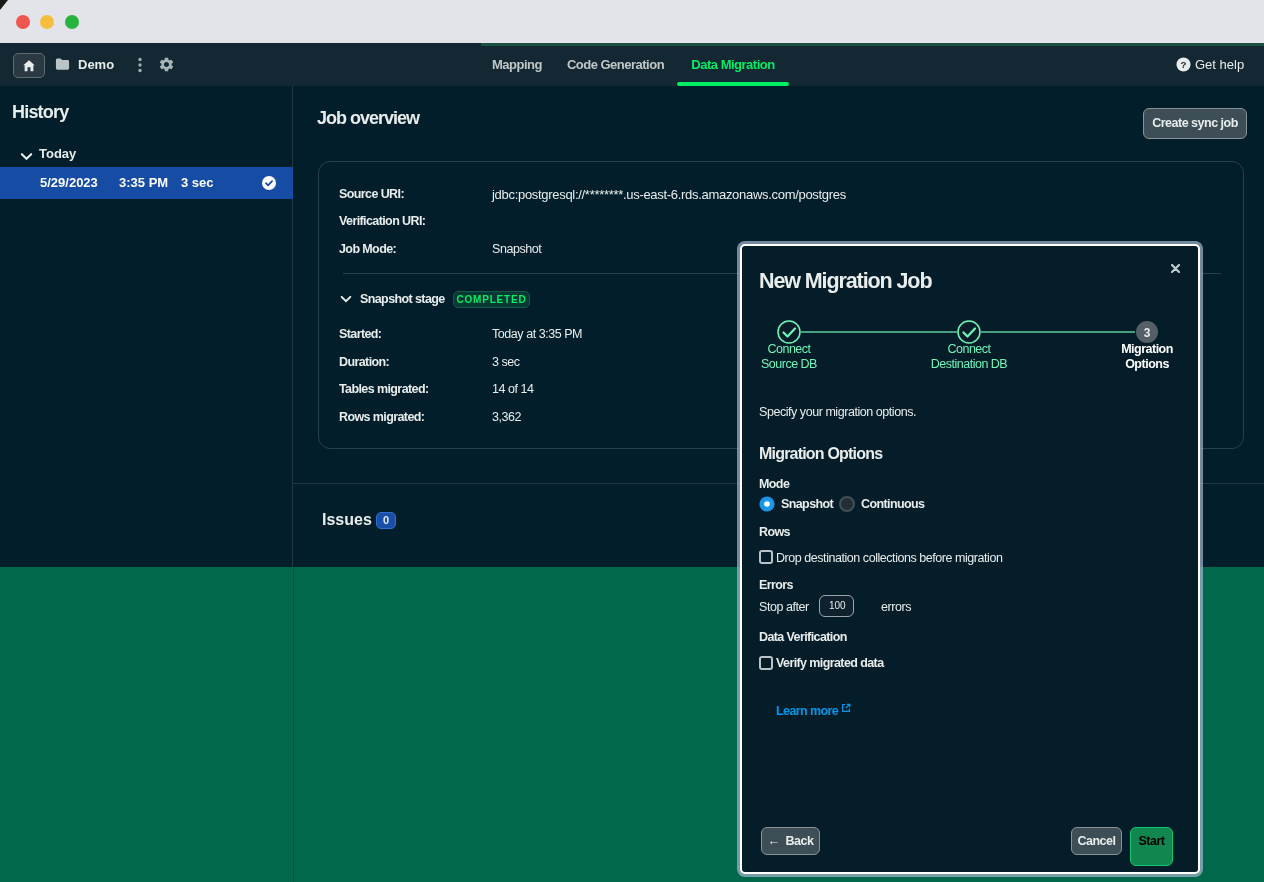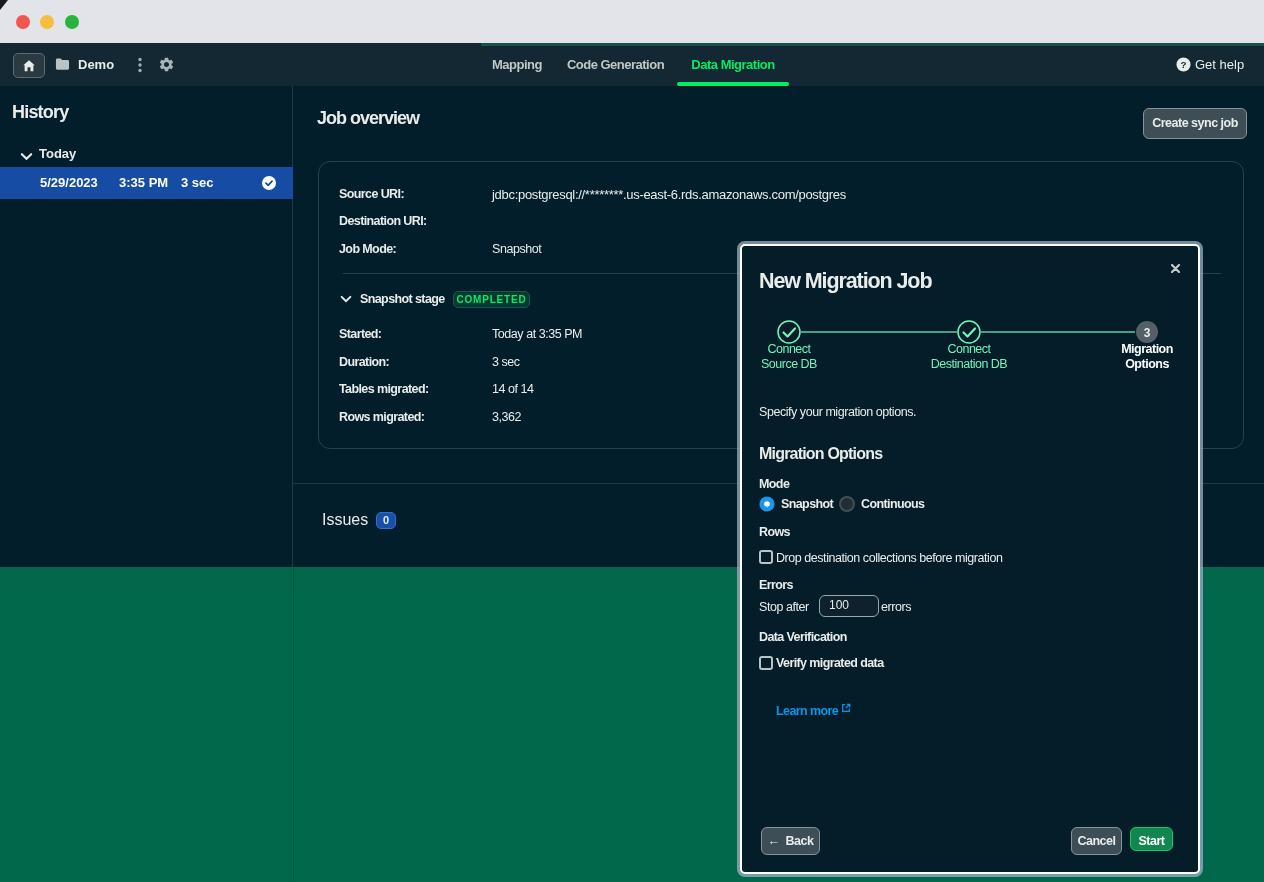--- a/index.html
+++ b/index.html
@@ -103,41 +103,41 @@
   </div>
 </div>
 
 <div id="main" class="abs">
   <div class="abs" style="left:24px; top:22px; color:#E8EDEB; font-size:18px; font-weight:bold; letter-spacing:-1px;">Job overview</div>
   <div class="abs btn graybtn" style="left:850px; top:22px; width:104px; height:31px; line-height:29px;">Create sync job</div>
 
   <div id="card" class="abs">
     <div class="abs lbl" style="left:20px; top:25px;">Source URI:</div>
     <div class="abs uri" style="left:173px; top:25px;">jdbc:postgresql://********.us-east-6.rds.amazonaws.com/postgres</div>
-    <div class="abs lbl" style="left:20px; top:52px;">Destination URI:</div>
+    <div class="abs lbl" style="left:20px; top:52px;">Verification URI:</div>
     <div class="abs lbl" style="left:20px; top:80px;">Job Mode:</div>
     <div class="abs val" style="left:173px; top:80px;">Snapshot</div>
     <div class="abs" style="left:24px; top:111px; width:878px; height:1px; background:#2C4049;"></div>
     <svg class="abs" style="left:20px;top:130px" width="14" height="14" viewBox="0 0 16 16">
         <path d="M3 5.5 L8 10.5 L13 5.5" stroke="#E8EDEB" stroke-width="2.2" fill="none" stroke-linecap="round"></path>
       </svg>
     <div class="abs lbl" style="left:41px; top:130px;">Snapshot stage</div>
     <div class="abs" style="left:134px; top:129px; width:77px; height:17px; background:#083833; border:1px solid #155a49; border-radius:5px; color:#00ED64; font-size:10px; font-weight:bold; letter-spacing:0.8px; text-align:center; line-height:15px;">COMPLETED</div>
     <div class="abs lbl" style="left:20px; top:165px;">Started:</div>
     <div class="abs val" style="left:173px; top:165px;">Today at 3:35 PM</div>
     <div class="abs lbl" style="left:20px; top:193px;">Duration:</div>
     <div class="abs val" style="left:173px; top:193px;">3 sec</div>
     <div class="abs lbl" style="left:20px; top:220px;">Tables migrated:</div>
     <div class="abs val" style="left:173px; top:220px;">14 of 14</div>
     <div class="abs lbl" style="left:20px; top:248px;">Rows migrated:</div>
     <div class="abs val" style="left:173px; top:248px;">3,362</div>
   </div>
 
   <div class="abs" style="left:0; top:397px; width:971px; height:1px; background:#243741;"></div>
-  <div class="abs" style="left:29px; top:425px; color:#E8EDEB; font-size:16px; font-weight:normal;text-align:right;">Issues</div>
+  <div class="abs" style="left:29px; top:425px; color:#E8EDEB; font-size:16px; font-weight:bold;text-align:right;">Issues</div>
   <div class="abs" style="left:83px; top:426px; width:20px; height:17px; background:#1A4FA8; border:1px solid #2F6FD0; border-radius:5px; color:#E0EAFF; font-size:11px; font-weight:bold; text-align:center; line-height:15px;">0</div>
 </div>
 
 <div id="green" class="abs">
   <div id="green-divider" class="abs"></div>
 </div>
 
 <div id="modal" class="abs">
  <div id="modal-inner" class="abs">
 
@@ -173,29 +173,29 @@
         <circle cx="8" cy="8" r="7" fill="#222E36" stroke="#434F57" stroke-width="2"></circle>
       </svg>
   <div class="abs lbl" style="left:119px; top:251px;">Continuous</div>
 
   <div class="abs lbl" style="left:17px; top:279px;">Rows</div>
   <div class="abs" style="left:17px; top:304px; width:14px; height:14px; border:2px solid #B8C4C8; border-radius:3px;"></div>
   <div class="abs val" style="left:34px; top:305px;">Drop destination collections before migration</div>
 
   <div class="abs lbl" style="left:17px; top:332px;">Errors</div>
   <div class="abs val" style="left:17px; top:354px;">Stop after</div>
-  <div class="abs" style="left:77px; top:349px; width:60px; height:22px; border:1.5px solid #9AA8AD; border-radius:6px; background:#0E212C; color:#E8EDEB; font-size:12px; line-height:19px; padding-left:9px;">100</div>
+  <div class="abs" style="left:77px; top:349px; width:35px; height:22px; border:1.5px solid #9AA8AD; border-radius:6px; background:#0E212C; color:#E8EDEB; font-size:10px; line-height:19px; padding-left:9px;">100</div>
   <div class="abs val" style="left:139px; top:354px;">errors</div>
 
   <div class="abs lbl" style="left:17px; top:384px;">Data Verification</div>
   <div class="abs" style="left:17px; top:410px; width:14px; height:14px; border:2px solid #B8C4C8; border-radius:3px;"></div>
   <div class="abs lbl" style="left:34px; top:410px;">Verify migrated data</div>
   <div class="abs" style="left:34px; top:458px; color:#0498EC; font-size:12.5px; letter-spacing:-0.6px; font-weight:bold;">Learn more</div>
   <svg class="abs" style="left:99px;top:457px" width="10" height="10" viewBox="0 0 12 12">
         <path d="M5 2 L2 2 L2 10 L10 10 L10 7" stroke="#0498EC" stroke-width="1.5" fill="none"></path>
         <path d="M7 1.5 L10.5 1.5 L10.5 5 M10.5 1.5 L5.8 6.2" stroke="#0498EC" stroke-width="1.5" fill="none"></path>
       </svg>
 
   <div class="abs btn graybtn" style="left:19px; top:581px; width:59px; height:28px; line-height:26px;">←&nbsp; Back</div>
   <div class="abs btn graybtn" style="left:329px; top:581px; width:51px; height:28px; line-height:26px;">Cancel</div>
-  <div class="abs btn" style="left:388px; top:581px; width:43px; height:24px; line-height:26px; background:#11874F; border:1px solid #0FC86F; color:#ffffff;">Start</div>
+  <div class="abs btn" style="left:388px; top:581px; width:43px; height:39px; line-height:26px; background:#11874F; border:1px solid #0FC86F; color:#000000;">Start</div>
  </div>
 </div>
 
 </body></html>

